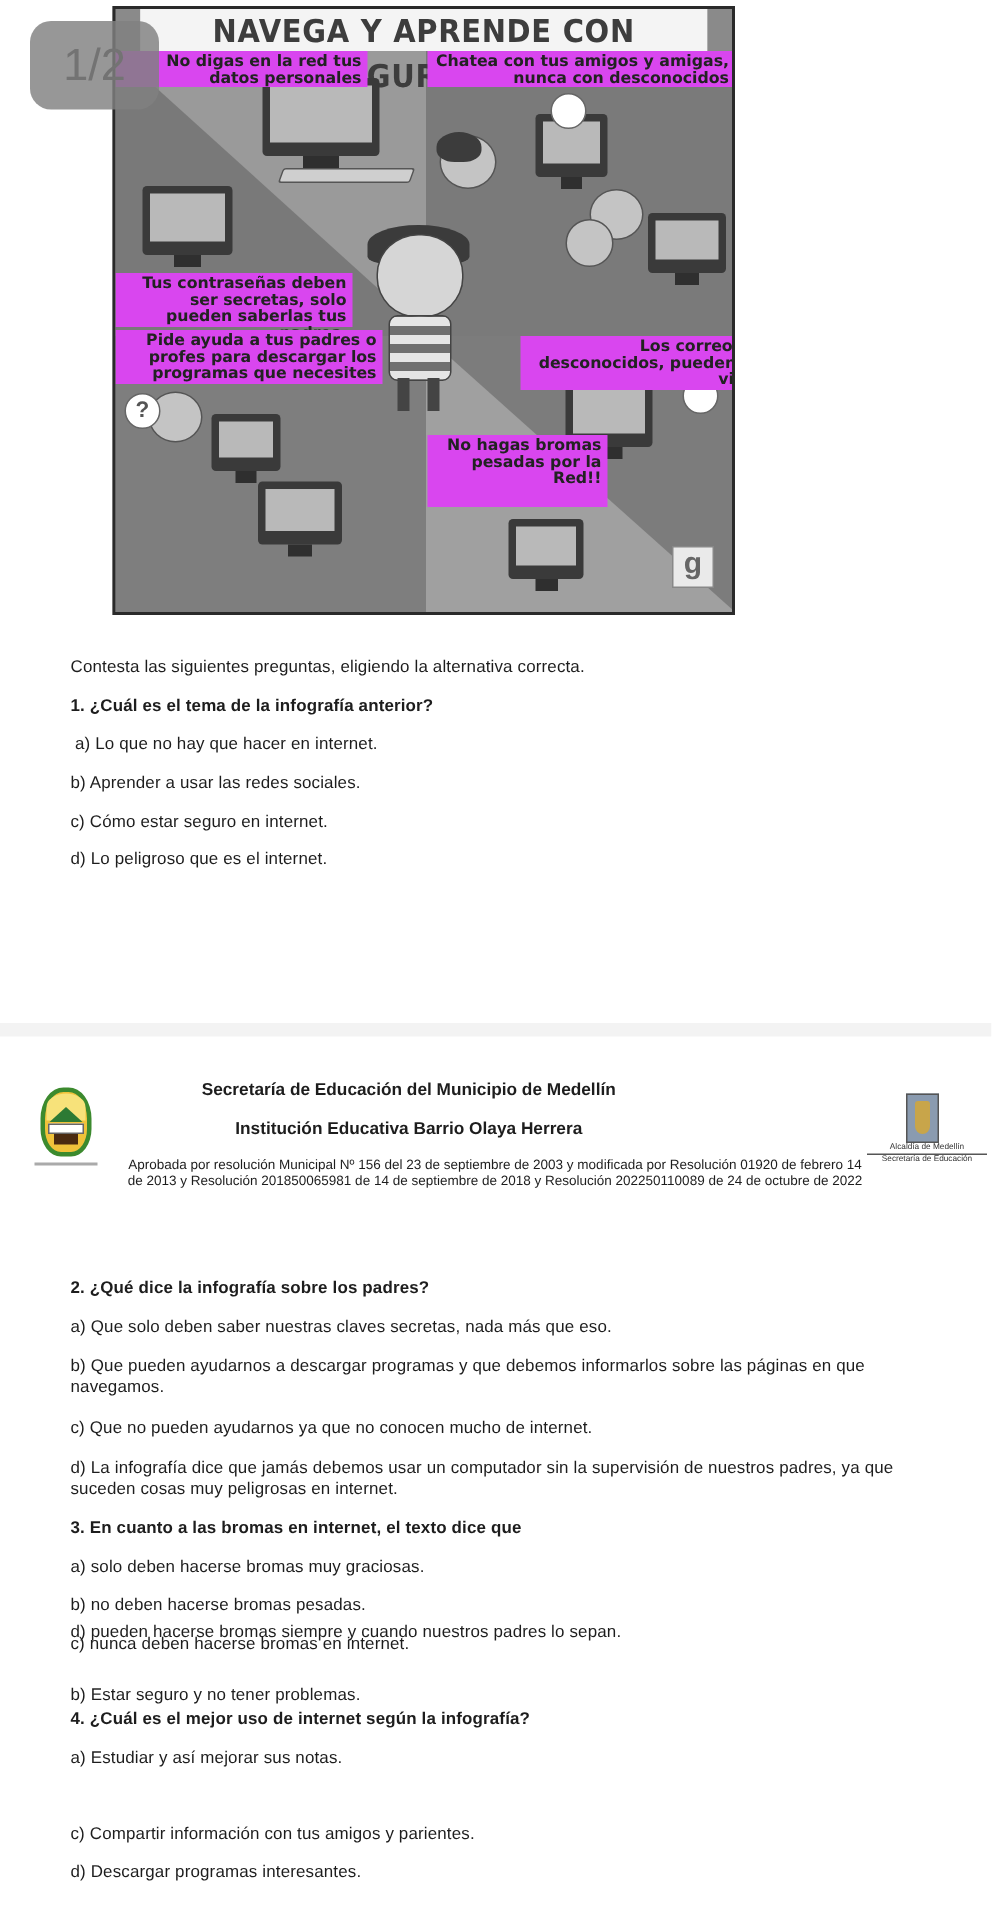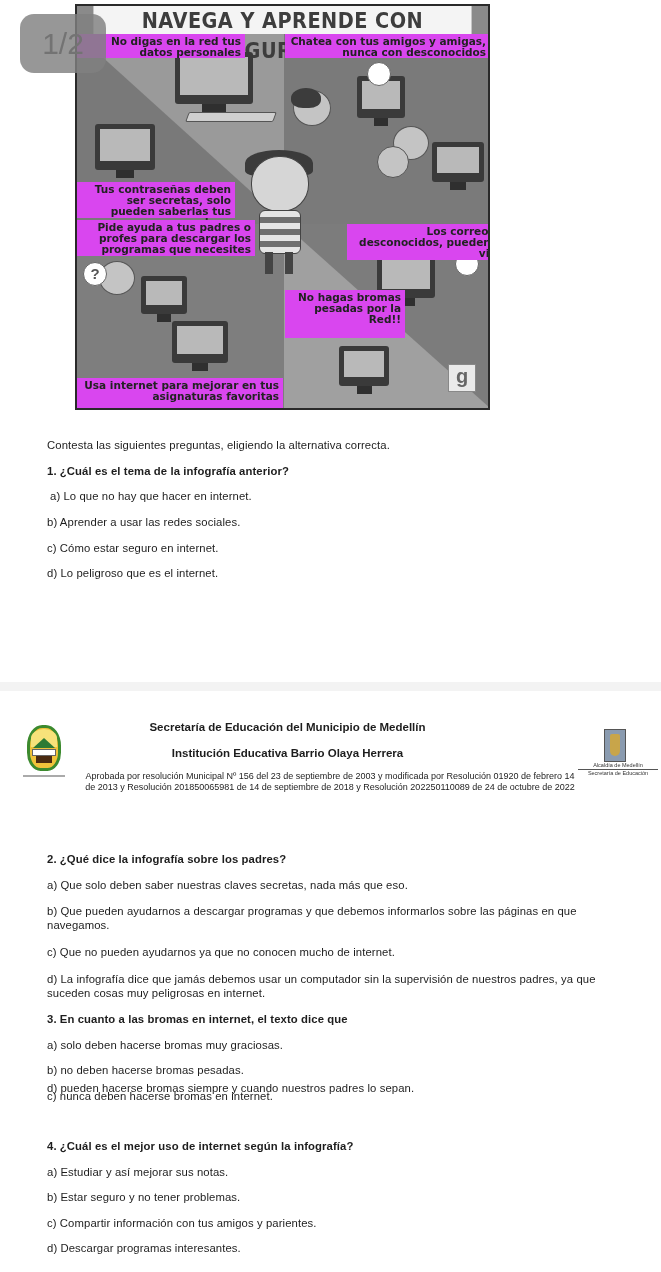--- a/index.html
+++ b/index.html
@@ -45,21 +45,21 @@
                   line-height: 59px; font-family: "Liberation Sans", sans-serif; }
 
     
     .t { position: absolute; left: 47px; font-size: 11.3px; letter-spacing: 0.1px; white-space: nowrap; color: #1d1d1d; }
     .t.bold { font-weight: bold; }
     .t.wrap { white-space: normal; width: 580px; line-height: 14px; }
 
     .page-gap { position: absolute; left: 0; top: 682px; width: 661px; height: 9px; background: #f3f3f3; }
 
     
-    .hdr-line { position: absolute; left: 15px; width: 545px; text-align: center; white-space: nowrap; color: #1d1d1d; }
+    .hdr-line { position: absolute; left: 0; width: 545px; text-align: center; white-space: nowrap; color: #1d1d1d; }
     .hdr-1 { top: 721px; font-size: 11.5px; font-weight: bold; }
     .hdr-2 { top: 747px; font-size: 11.5px; font-weight: bold; }
     .hdr-3 { top: 771px; font-size: 9px; line-height: 11px; white-space: normal; width: 500px; left: 80px; }
     .logo-left { position: absolute; left: 27px; top: 725px; width: 34px; height: 46px; }
     .logo-left .ring { position: absolute; inset: 0; border-radius: 45% 45% 40% 40%; border: 3px solid #3c8a2e; background: #f0c23a; }
     .logo-left .sun { position: absolute; left: 4px; top: 4px; right: 4px; height: 18px; border-radius: 50% 50% 0 0; background: #f7e27a; }
     .logo-left .mount { position: absolute; left: 6px; top: 13px; width: 0; height: 0;
                         border-left: 11px solid transparent; border-right: 11px solid transparent; border-bottom: 10px solid #2d7a34; }
     .logo-left .band { position: absolute; left: 5px; top: 24px; right: 5px; height: 5px; background: #ffffff; border: 1px solid #666; }
     .logo-left .book { position: absolute; left: 9px; top: 31px; width: 16px; height: 7px; background: #4a2a10; }
@@ -133,21 +133,20 @@
       <div class="shirt"></div>
       <div class="legs"></div>
   </div>
 
   <div class="caption" style="left:0;top:28px;width:168px;height:24px;">No digas en la red tus datos personales</div>
   <div class="caption" style="left:208px;top:28px;width:205px;height:24px;">Chatea con tus amigos y amigas, nunca con desconocidos</div>
   <div class="caption" style="left:0;top:176px;width:158px;height:36px;">Tus contraseñas deben ser secretas, solo pueden saberlas tus padres.</div>
   <div class="caption" style="left:0;top:214px;width:178px;height:36px;">Pide ayuda a tus padres o profes para descargar los programas que necesites</div>
   <div class="caption" style="left:270px;top:218px;width:170px;height:36px;">Los correos de desconocidos, pueden ser virus!</div>
   <div class="caption" style="left:208px;top:284px;width:120px;height:48px;">No hagas bromas pesadas por la Red!!</div>
-  <div class="caption" style="left:0;top:372px;width:206px;height:30px;">Usa internet para mejorar en tus asignaturas favoritas</div>
 
   <div class="gbadge">g</div>
 </div>
 
 <div class="page-badge">1/2</div>
 
 <div class="t" style="top:439px;">Contesta las siguientes preguntas, eligiendo la alternativa correcta.</div>
 <div class="t bold" style="top:465px;">1. ¿Cuál es el tema de la infografía anterior?</div>
 <div class="t" style="top:490px;left:50px;">a) Lo que no hay que hacer en internet.</div>
 <div class="t" style="top:516px;">b) Aprender a usar las redes sociales.</div>
@@ -184,15 +183,15 @@
 <div class="t wrap" style="top:972px;">d) La infografía dice que jamás debemos usar un computador sin la supervisión de nuestros padres, ya que suceden cosas muy peligrosas en internet.</div>
 
 <div class="t bold" style="top:1013px;">3. En cuanto a las bromas en internet, el texto dice que</div>
 <div class="t" style="top:1039px;">a) solo deben hacerse bromas muy graciosas.</div>
 <div class="t" style="top:1064px;">b) no deben hacerse bromas pesadas.</div>
 <div class="t" style="top:1090px;">c) nunca deben hacerse bromas en internet.</div>
 <div class="t" style="top:1082px;">d) pueden hacerse bromas siempre y cuando nuestros padres lo sepan.</div>
 
 <div class="t bold" style="top:1140px;">4. ¿Cuál es el mejor uso de internet según la infografía?</div>
 <div class="t" style="top:1166px;">a) Estudiar y así mejorar sus notas.</div>
-<div class="t" style="top:1191px;">b) Estar seguro y no tener problemas.</div>
+<div class="t" style="top:1124px;">b) Estar seguro y no tener problemas.</div>
 <div class="t" style="top:1217px;">c) Compartir información con tus amigos y parientes.</div>
 <div class="t" style="top:1242px;">d) Descargar programas interesantes.</div>
 
 </body></html>

